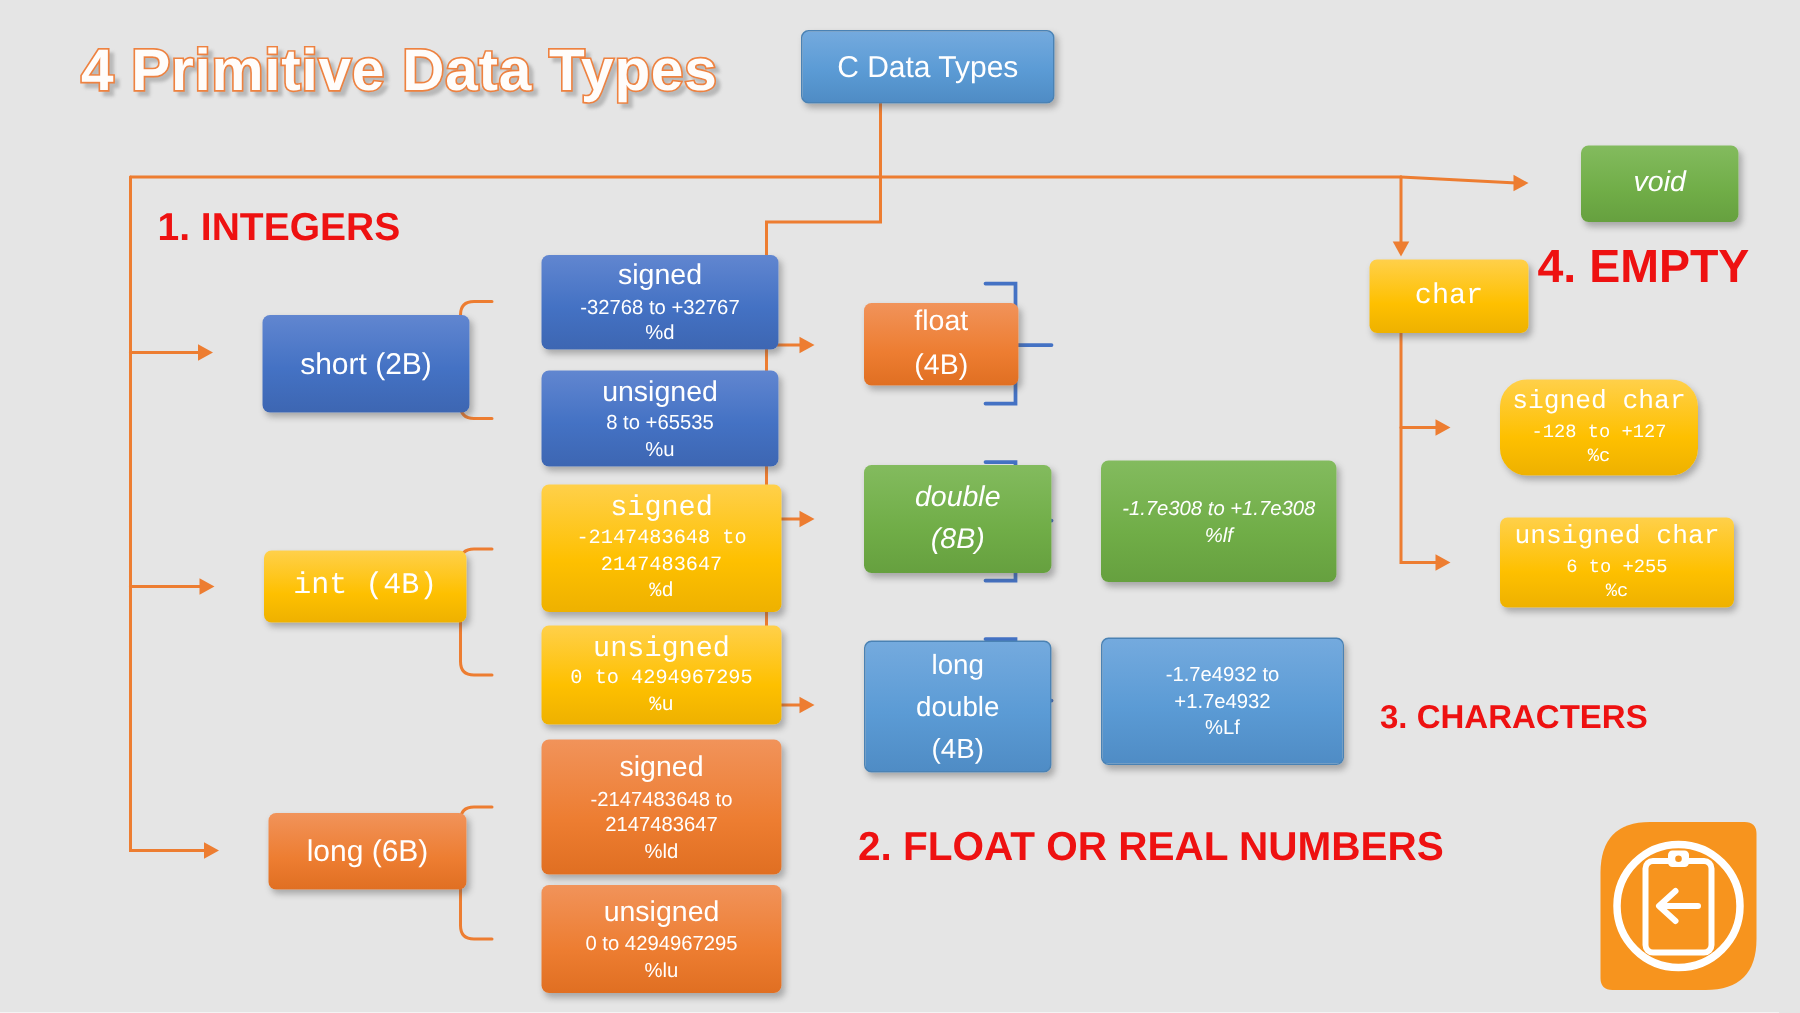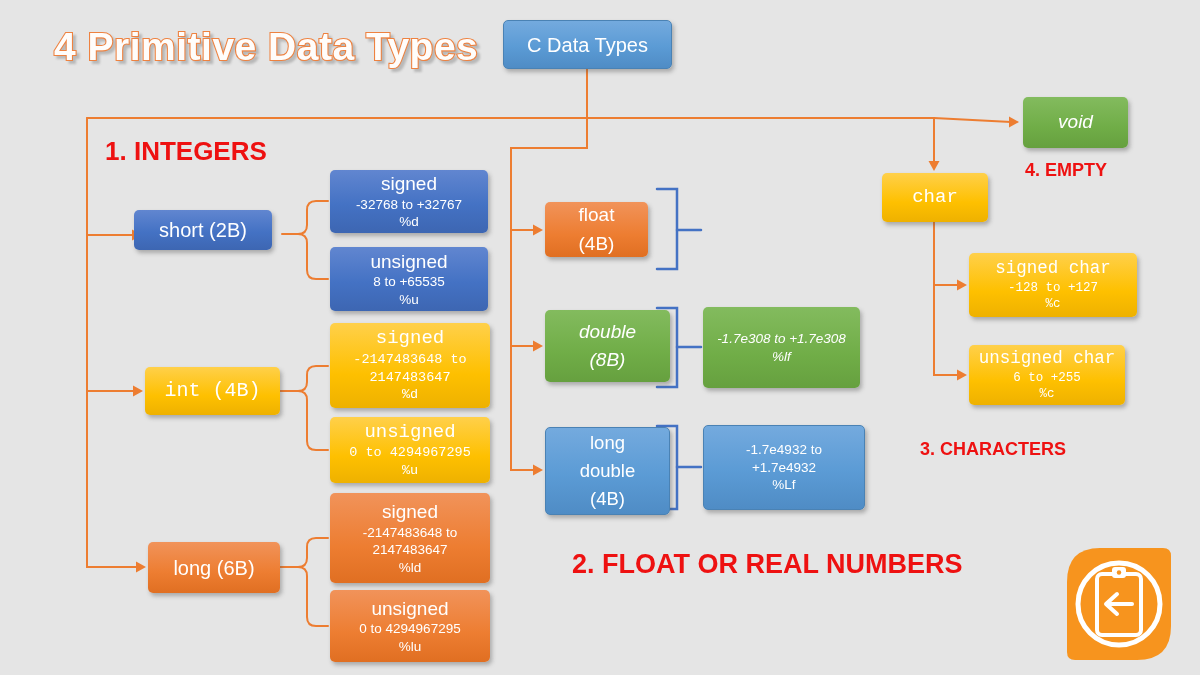--- a/index.html
+++ b/index.html
@@ -6,20 +6,21 @@
   #canvas{
     position:relative;width:1200px;height:675px;background:#e5e5e5;overflow:hidden;
     font-family:"Liberation Sans",sans-serif;
   }
   
   .node{
     position:absolute;border-radius:5px;color:#ffffff;
     display:flex;flex-direction:column;align-items:center;justify-content:center;
     text-align:center;box-shadow:2px 3px 4px rgba(80,80,80,0.4);
     line-height:1.2;
+    margin-left:31px;
   }
   .c-blue  {background:linear-gradient(180deg,#6186d0 0%,#4472c4 55%,#3d66b2 100%);}
   .c-lblue {background:linear-gradient(180deg,#74aade 0%,#5b9bd5 55%,#4f8cc5 100%);border:1px solid #4a82b4;}
   .c-gold  {background:linear-gradient(180deg,#ffd04a 0%,#fec000 60%,#eeb100 100%);font-family:Liberation Mono, monospace;}
   .c-orange{background:linear-gradient(180deg,#f1935a 0%,#ed7d31 60%,#e06f22 100%);}
   .c-green {background:linear-gradient(180deg,#83bb5e 0%,#70ad47 60%,#66a03f 100%);font-style:italic;}
   .t-main{font-size:20px;}
   .t-big2{font-size:19px;line-height:1.5;}
   .t-big3{font-size:18.5px;line-height:1.5;}
   .hd{font-size:19px;line-height:1.25;}
@@ -117,24 +118,24 @@
   <svg id="title-svg" width="460" height="64" viewBox="0 0 460 64">
     <text x="8" y="46">4 Primitive Data Types</text>
   </svg>
 
   <div class="node c-lblue t-main" style="left:503px;top:20px;width:167px;height:47px;">
     <span>C Data Types</span>
   </div>
 
   <div class="red-heading" style="left:105px;top:136px;font-size:26px;">1. INTEGERS</div>
   <div class="red-heading" style="left:572px;top:549px;font-size:27px;">2. FLOAT OR REAL NUMBERS</div>
-  <div class="red-heading" style="left:920px;top:439px;font-size:18px;">3. CHARACTERS</div>
-  <div class="red-heading" style="left:1025px;top:160px;font-size:18px;">4. EMPTY</div>
-
-  <div class="node c-blue t-main" style="left:134px;top:210px;width:138px;height:40px;">
+  <div class="red-heading" style="left:920px;top:465px;font-size:22px;">3. CHARACTERS</div>
+  <div class="red-heading" style="left:1025px;top:160px;font-size:31px;">4. EMPTY</div>
+
+  <div class="node c-blue t-main" style="left:144px;top:210px;width:138px;height:65px;">
     <span>short (2B)</span>
   </div>
   <div class="node c-blue" style="left:330px;top:170px;width:158px;height:63px;">
     <span class="hd">signed</span>
     <span class="rg">-32768 to +32767</span>
     <span class="rg">%d</span>
   </div>
   <div class="node c-blue" style="left:330px;top:247px;width:158px;height:64px;">
     <span class="hd">unsigned</span>
     <span class="rg">8 to +65535</span>
@@ -192,21 +193,21 @@
   </div>
   <div class="node c-lblue" style="left:703px;top:425px;width:160px;height:83px;">
     <span class="rg">-1.7e4932 to</span>
     <span class="rg">+1.7e4932</span>
     <span class="rg">%Lf</span>
   </div>
 
   <div class="node c-gold t-big2" style="left:882px;top:173px;width:106px;height:49px;">
     <span>char</span>
   </div>
-  <div class="node c-gold" style="left:969px;top:253px;width:168px;height:64px;">
+  <div class="node c-gold" style="left:969px;top:253px;width:132px;height:64px;border-radius:18px;">
     <span class="hd-sm">signed char</span>
     <span class="rg-sm">-128 to +127</span>
     <span class="rg-sm">%c</span>
   </div>
   <div class="node c-gold" style="left:969px;top:345px;width:156px;height:60px;">
     <span class="hd-sm">unsigned char</span>
     <span class="rg-sm">6 to +255</span>
     <span class="rg-sm">%c</span>
   </div>
 

